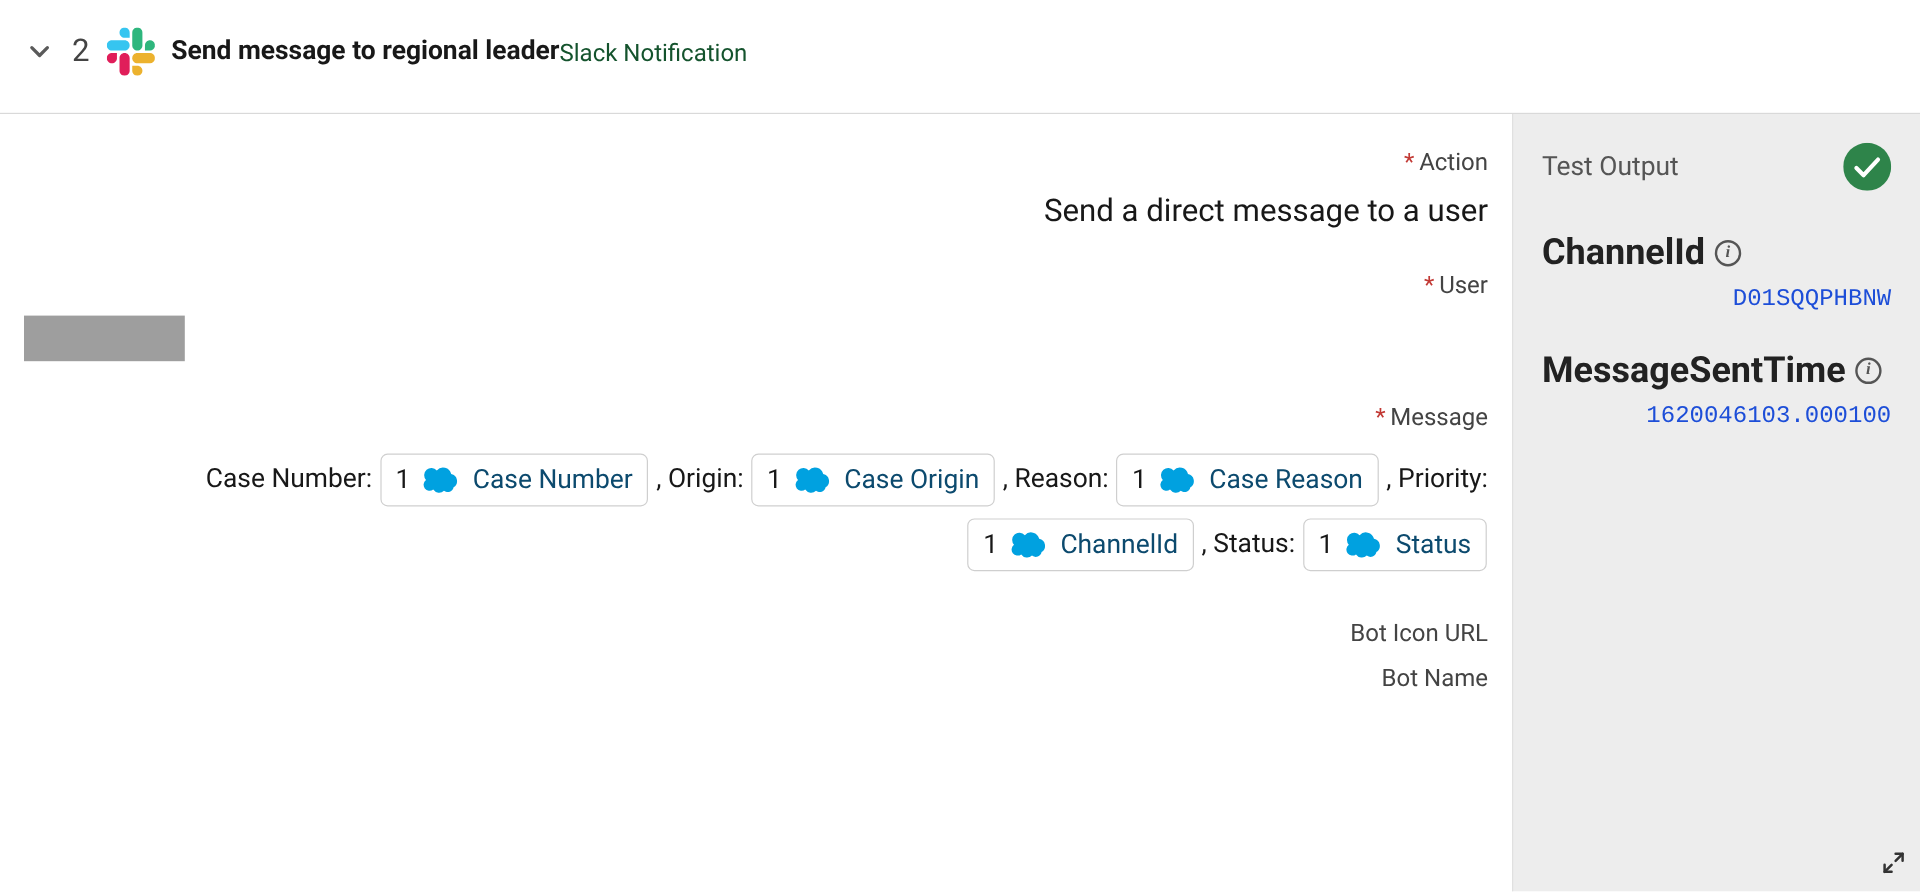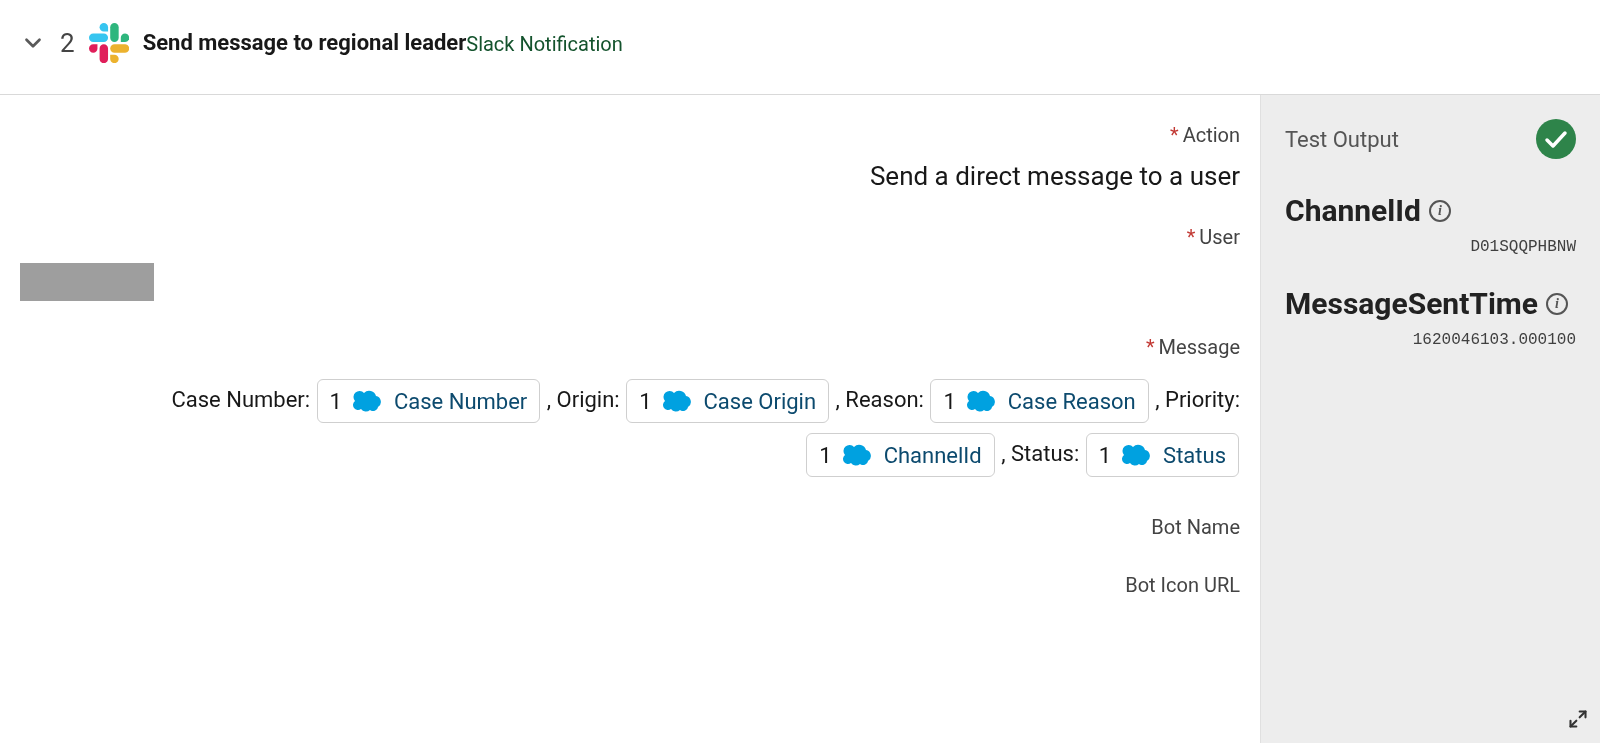--- a/index.html
+++ b/index.html
@@ -147,22 +147,22 @@
     align-items:center;
     justify-content:center;
     font-size:14px;
     font-weight:700;
     color:#555;
     font-family: Georgia, serif;
     font-style: italic;
   }
   .out-value {
     font-family: "SFMono-Regular", Consolas, "Liberation Mono", Menlo, monospace;
-    font-size:16px;
-    color:#404040;
+    font-size:20px;
+    color:#1d4ed8;
   }
   .expand-handle {
     position:absolute;
     bottom:10px;
     right:12px;
     color:#333;
     cursor: nwse-resize;
   }
 </style>
 </head>
@@ -248,26 +248,26 @@
         <span class="pill">
           <span class="pill-num">1</span>
           <span class="sf-cloud"><svg viewBox="0 0 36 24">
                 <path fill="#00A1E0" d="M14 4a7 7 0 0 1 12 3 6 6 0 0 1 2 11 5 5 0 0 1-8 3 6 6 0 0 1-9-1 5 5 0 0 1-6-8 6 6 0 0 1 9-8z"></path>
               </svg></span>
           <span class="pill-label">Status</span>
         </span>
       </div>
     </div>
 
+    <div class="field" style="margin-bottom:0">
+      <div class="fld-label">Bot Icon URL</div>
+    </div>
+
     <div class="field">
       <div class="fld-label">Bot Name</div>
-    </div>
-
-    <div class="field" style="margin-bottom:0">
-      <div class="fld-label">Bot Icon URL</div>
     </div>
 
   </div>
 
   <div class="output-pane">
     <div class="out-header">
       <div class="out-title">Test Output</div>
       <span class="check-badge">
         <svg viewBox="0 0 40 40">
             <circle cx="20" cy="20" r="20" fill="#2e844a"></circle>

